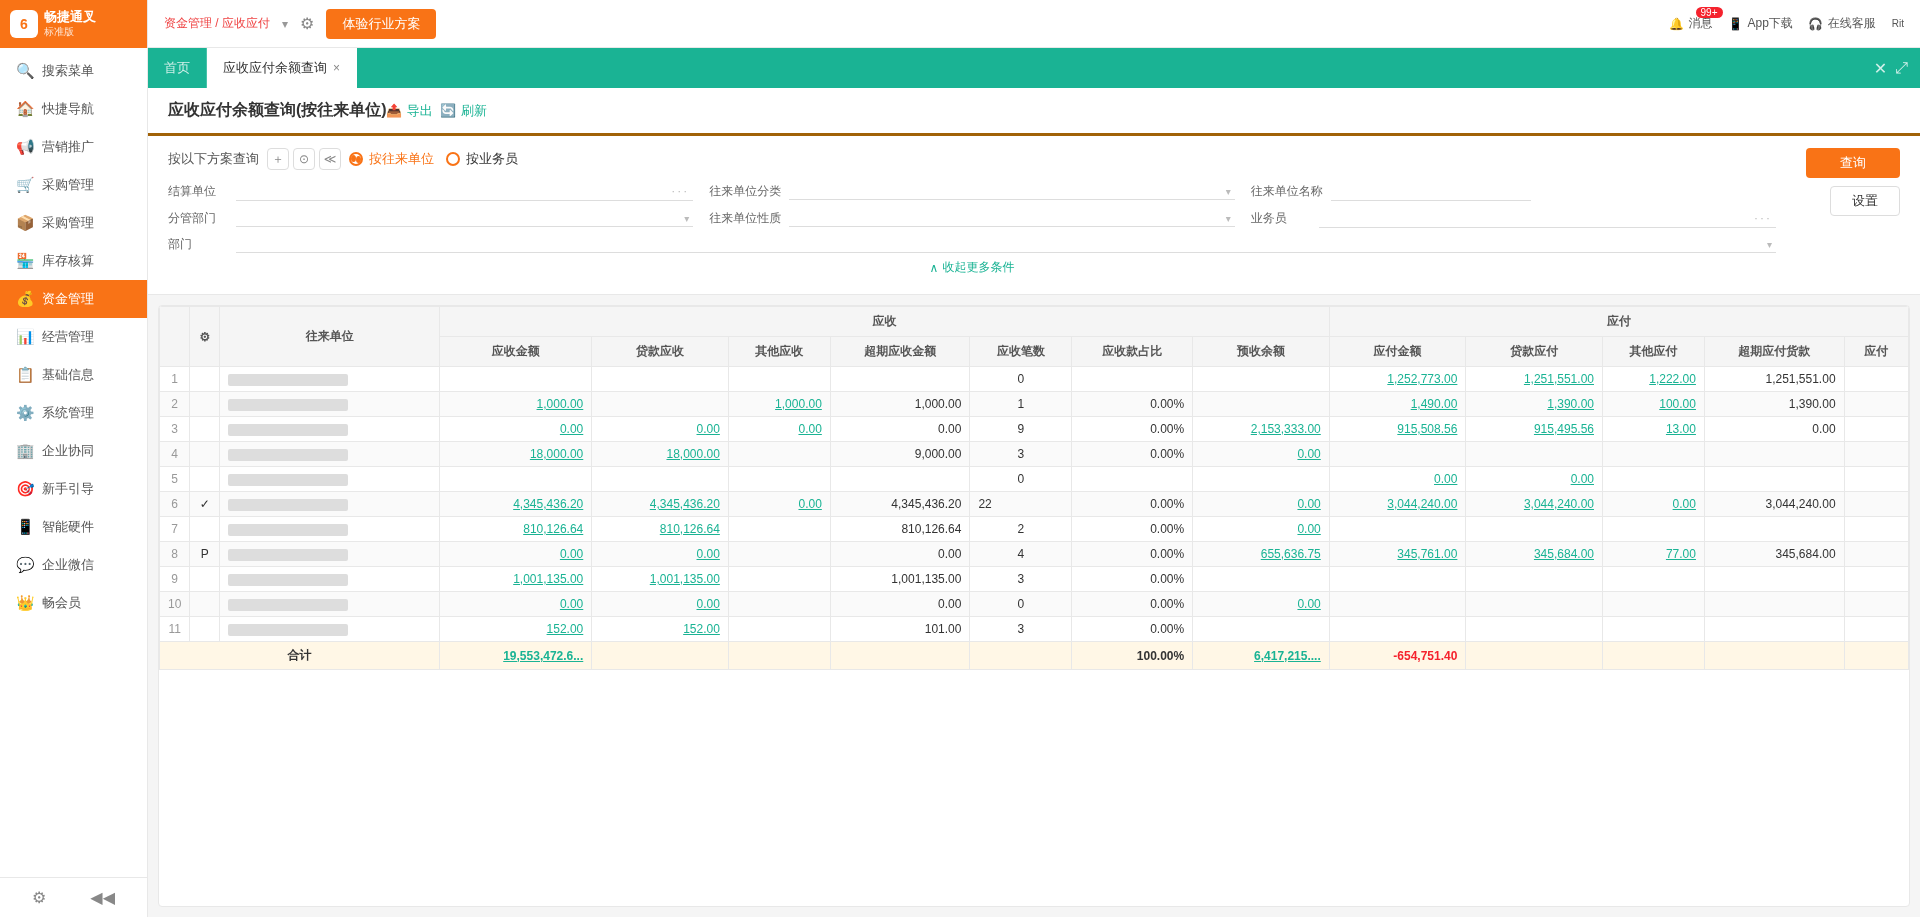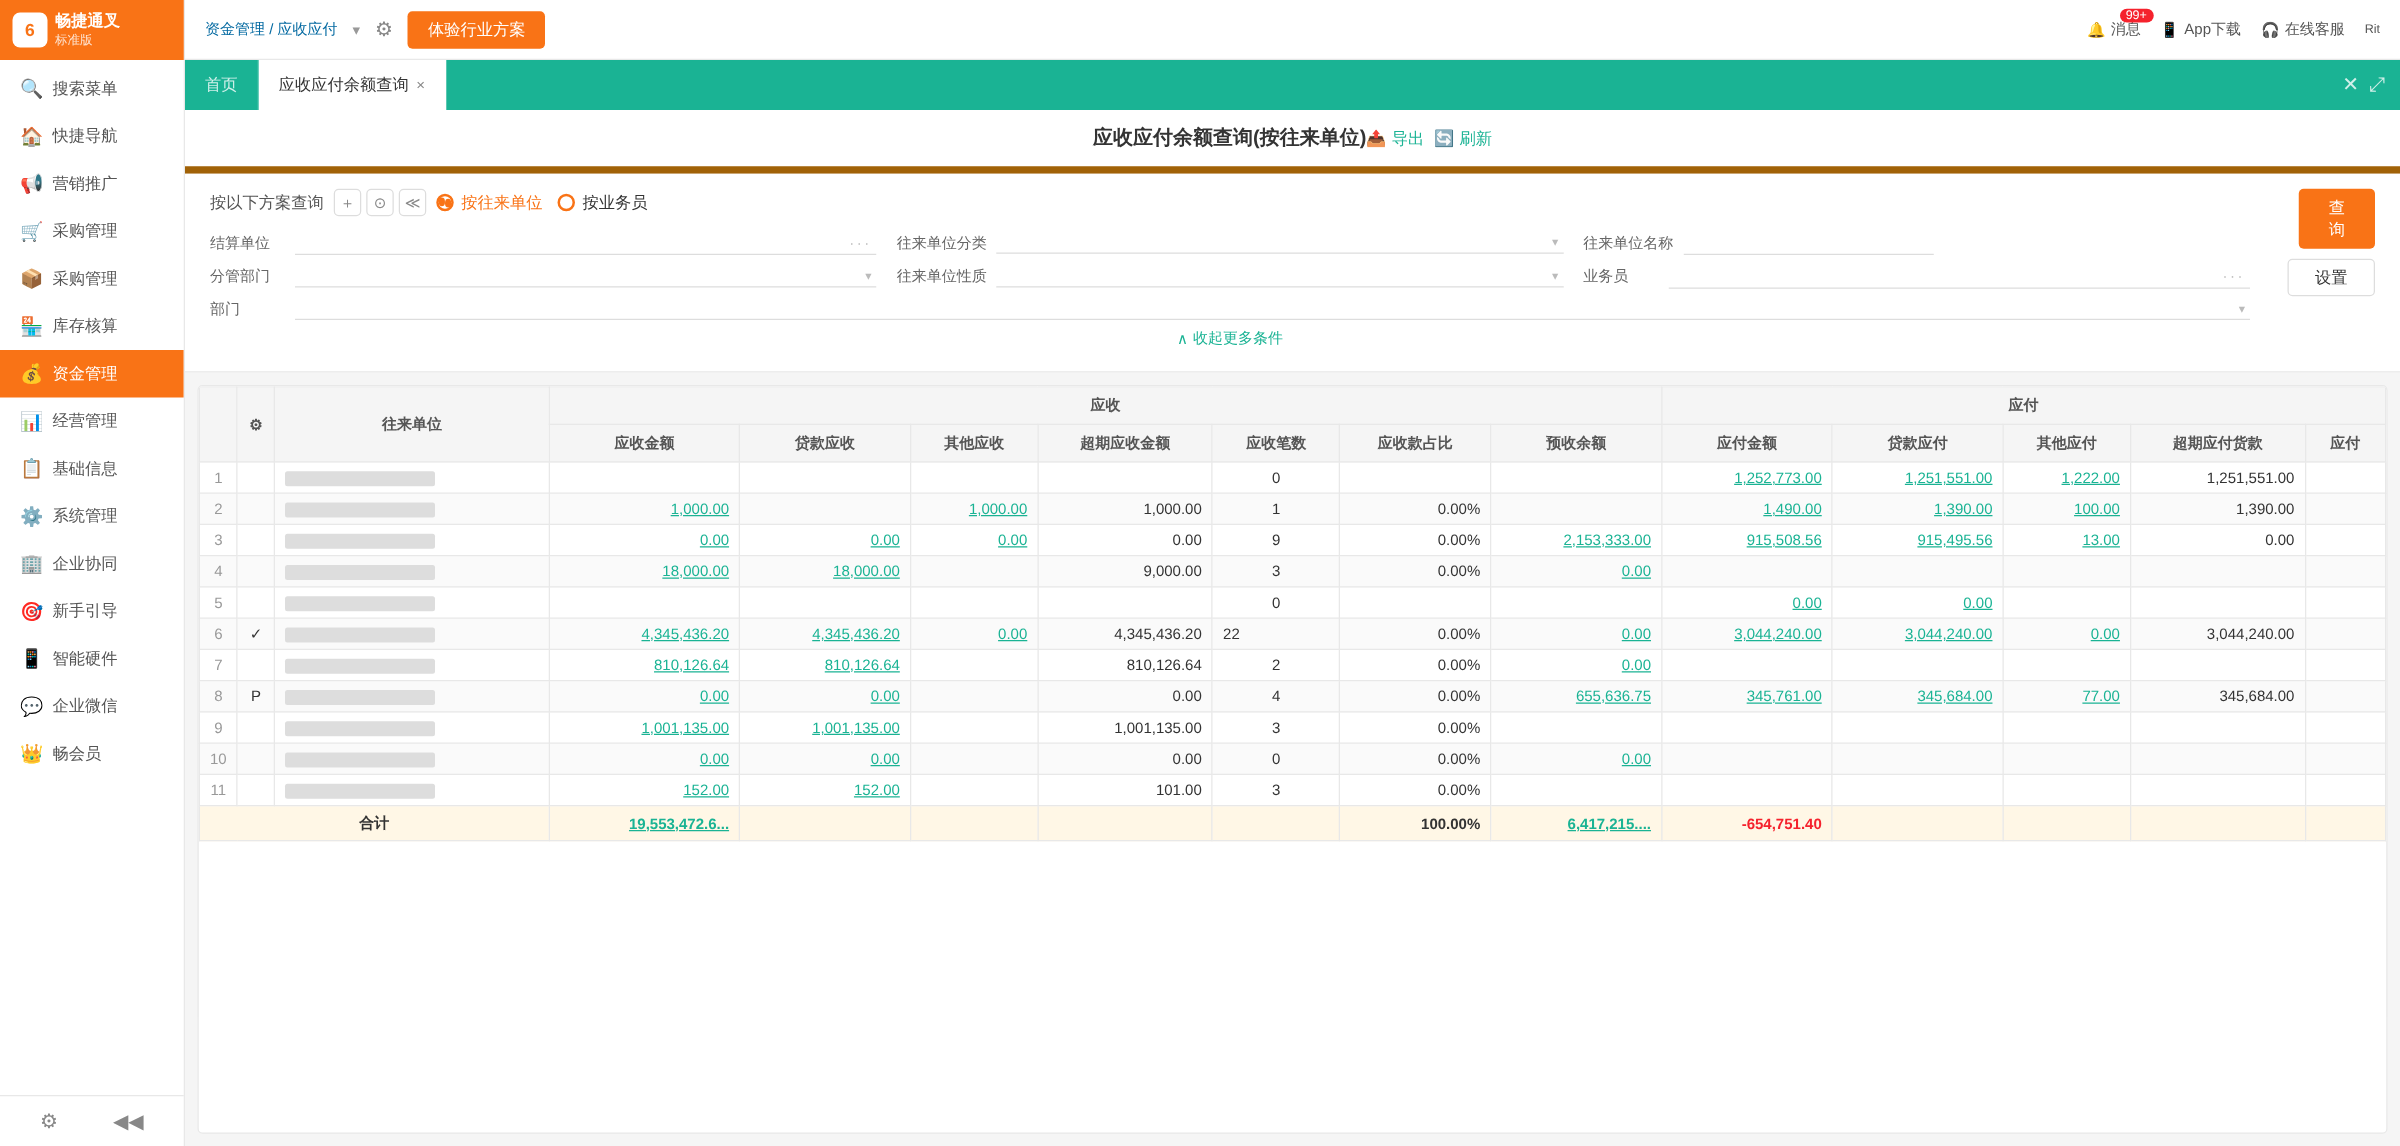--- a/index.html
+++ b/index.html
@@ -16,40 +16,40 @@
     .sidebar-item.active { background: #f97316; color: #fff; border-radius: 0; }
     .sidebar-item .icon { font-size: 15px; width: 18px; text-align: center; }
     .sidebar-footer { display: flex; align-items: center; justify-content: space-around; padding: 10px; border-top: 1px solid #e8e8e8; }
     .sidebar-footer-btn { cursor: pointer; color: #888; font-size: 16px; }
 
     
     .main { flex: 1; display: flex; flex-direction: column; overflow: hidden; }
 
     
     .topbar { height: 48px; background: #fff; border-bottom: 1px solid #e8e8e8; display: flex; align-items: center; padding: 0 16px; gap: 12px; flex-shrink: 0; }
-    .topbar-breadcrumb-text { color: #0369a1; }
+    .topbar-breadcrumb-text { color: #ef4444; }
     .topbar-gear { font-size: 16px; color: #888; cursor: pointer; }
     .topbar-solution-btn { background: #f97316; color: #fff; border: none; padding: 6px 16px; border-radius: 4px; cursor: pointer; font-size: 13px; }
     .topbar-right { display: flex; align-items: center; gap: 16px; margin-left: auto; }
     .topbar-msg { position: relative; cursor: pointer; display: flex; align-items: center; gap: 4px; color: #555; }
     .topbar-badge { background: #f5222d; color: #fff; border-radius: 10px; padding: 0 5px; font-size: 10px; position: absolute; top: -8px; right: -10px; min-width: 18px; text-align: center; }
     .topbar-action { cursor: pointer; color: #555; display: flex; align-items: center; gap: 4px; font-size: 12px; }
     .topbar-user { color: #555; font-size: 10px; }
 
     
     .tabbar { height: 40px; background: #1ab394; display: flex; align-items: stretch; flex-shrink: 0; }
     .tab { display: flex; align-items: center; gap: 6px; padding: 0 16px; cursor: pointer; font-size: 13px; color: rgba(255,255,255,0.8); border-right: 1px solid rgba(255,255,255,0.2); }
     .tab.active { background: #fff; color: #333; }
     .tab-close { font-size: 12px; color: #888; cursor: pointer; }
     .tabbar-actions { margin-left: auto; display: flex; align-items: center; gap: 8px; padding: 0 12px; }
     .tabbar-action-btn { color: rgba(255,255,255,0.8); cursor: pointer; font-size: 16px; }
 
     
     .content { flex: 1; overflow: hidden; display: flex; flex-direction: column; background: #f5f5f5; }
-    .page-header { background: #fff; padding: 12px 20px; display: flex; align-items: center; justify-content: center; border-bottom: 6px solid #a16207; flex-shrink: 0; }
+    .page-header { background: #fff; padding: 12px 20px; display: flex; align-items: center; justify-content: flex-start; border-bottom: 3px solid #a16207; flex-shrink: 0; }
     .page-title { font-size: 16px; font-weight: bold; color: #333; }
     .page-actions { display: flex; gap: 8px; }
     .page-action-btn { display: flex; align-items: center; gap: 4px; color: #1ab394; cursor: pointer; font-size: 13px; border: none; background: none; }
 
     
     .filter-area { background: #fff; padding: 12px 20px; border-bottom: 1px solid #e8e8e8; flex-shrink: 0; }
     .filter-scheme { display: flex; align-items: center; gap: 8px; margin-bottom: 12px; }
     .filter-scheme-label { color: #555; font-size: 13px; }
     .filter-scheme-btns { display: flex; gap: 4px; }
     .filter-scheme-btn { width: 22px; height: 22px; border: 1px solid #ddd; border-radius: 4px; display: flex; align-items: center; justify-content: center; cursor: pointer; color: #888; font-size: 12px; }
@@ -62,21 +62,21 @@
 
     .filter-rows { display: flex; flex-direction: column; gap: 8px; }
     .filter-row { display: flex; gap: 16px; }
     .filter-field { display: flex; align-items: center; gap: 8px; flex: 1; }
     .filter-field-label { color: #666; font-size: 12px; white-space: nowrap; min-width: 60px; }
     .filter-field-input { flex: 1; border: none; border-bottom: 1px solid #ddd; padding: 4px 4px; font-size: 12px; color: #333; outline: none; background: transparent; display: flex; align-items: center; justify-content: space-between; }
     .filter-field-dots { color: #bbb; letter-spacing: 2px; }
     .filter-field-chevron { color: #bbb; font-size: 10px; }
     .filter-collapse { display: flex; align-items: center; justify-content: center; padding: 6px; color: #1ab394; cursor: pointer; font-size: 12px; gap: 4px; }
 
-    .query-btn { background: #f97316; color: #fff; border: none; padding: 6px 20px; border-radius: 4px; cursor: pointer; font-size: 13px; display: block; width: 61px; }
+    .query-btn { background: #f97316; color: #fff; border: none; padding: 6px 20px; border-radius: 4px; cursor: pointer; font-size: 13px; display: block; width: 94px; }
     .settings-btn { background: #fff; color: #333; border: 1px solid #ddd; padding: 5px 16px; border-radius: 4px; cursor: pointer; font-size: 13px; margin-top: 4px; display: block; width: 70px; }
     .filter-action-col { display: flex; flex-direction: column; align-items: flex-end; justify-content: flex-start; padding-left: 10px; gap: 4px; min-width: 80px; }
 
     
     .table-wrap { flex: 1; overflow: auto; padding: 0 0 0 0; }
     .data-table { width: 100%; border-collapse: collapse; font-size: 12px; background: #fff; }
     .data-table th { background: #f5f5f5; border: 1px solid #e8e8e8; padding: 6px 8px; text-align: center; color: #555; font-weight: bold; white-space: nowrap; }
     .data-table td { border: 1px solid #e8e8e8; padding: 5px 8px; text-align: right; white-space: nowrap; color: #333; }
     .data-table td.name-col { text-align: left; }
     .data-table tr:nth-child(even) { background: #fafafa; }

